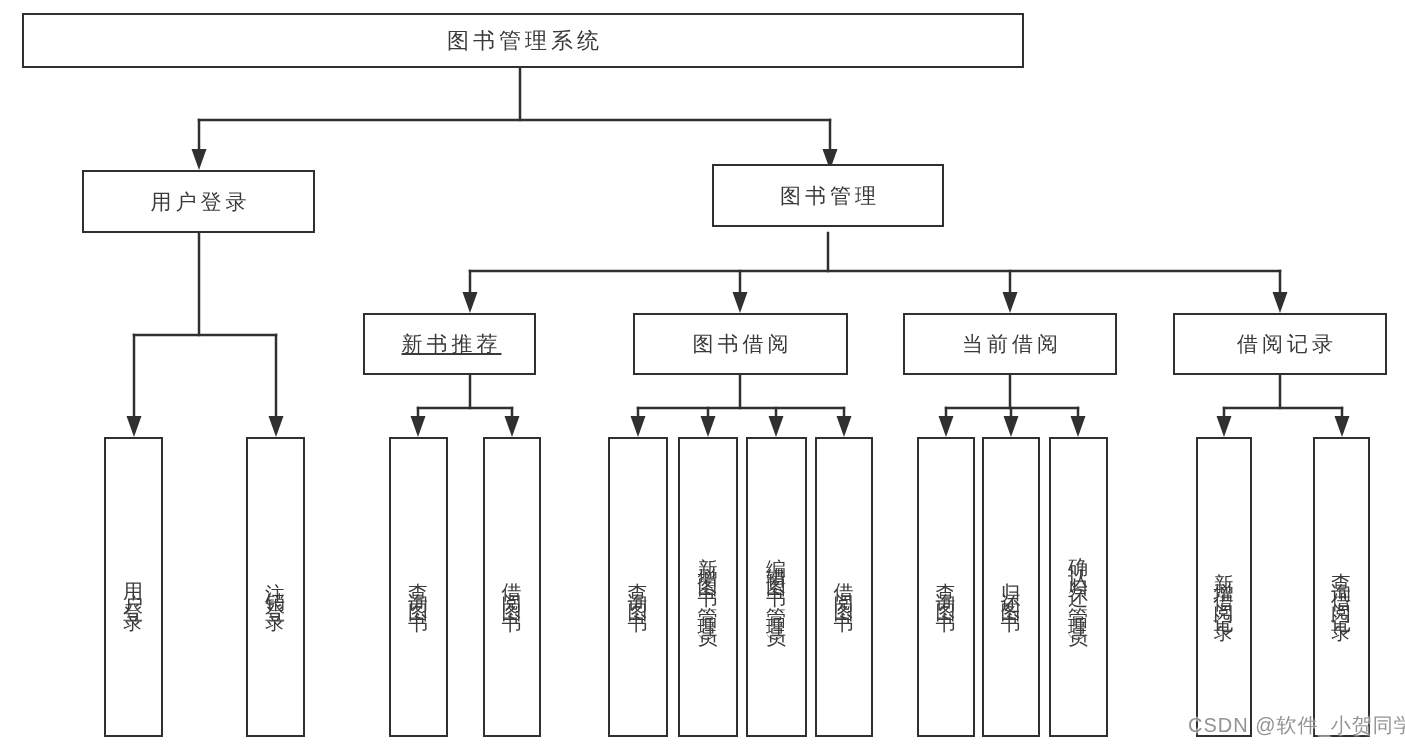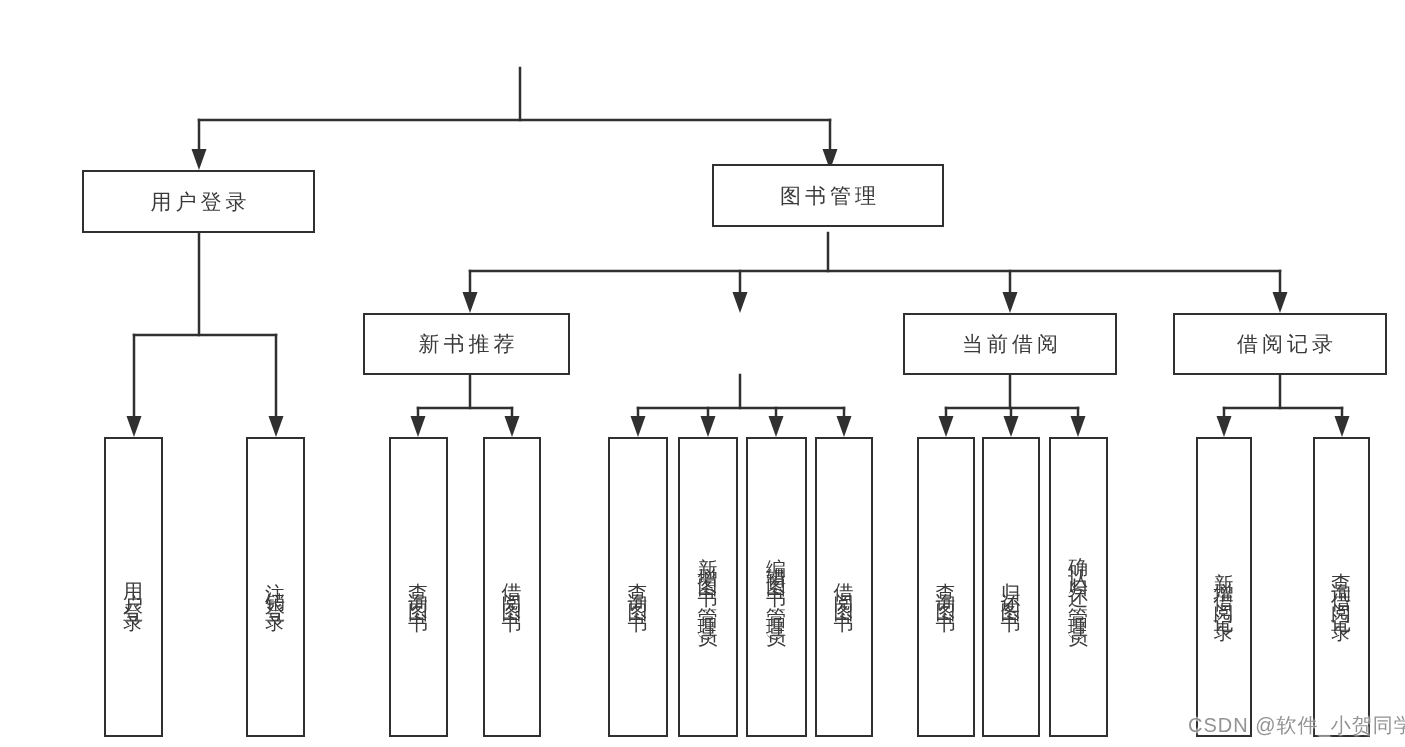--- a/index.html
+++ b/index.html
@@ -112,30 +112,36 @@
       <polygon points="768.5,416 783.5,416 776,437"></polygon>
       <polygon points="836.5,416 851.5,416 844,437"></polygon>
       <polygon points="938.5,416 953.5,416 946,437"></polygon>
       <polygon points="1003.5,416 1018.5,416 1011,437"></polygon>
       <polygon points="1070.5,416 1085.5,416 1078,437"></polygon>
       <polygon points="1216.5,416 1231.5,416 1224,437"></polygon>
       <polygon points="1334.5,416 1349.5,416 1342,437"></polygon>
     </g>
   </svg>
 
+  <div class="box h root" style="left:22px;top:13px;width:1002px;height:55px;">
+    <span>图书管理系统</span>
+  </div>
 
   <div class="box h" style="left:82px;top:170px;width:233px;height:63px;">
     <span>用户登录</span>
   </div>
   <div class="box h" style="left:712px;top:164px;width:232px;height:63px;">
     <span>图书管理</span>
   </div>
 
-  <div class="box h" style="left:363px;top:313px;width:207px;height:62px;">
+  <div class="box h" style="left:363px;top:313px;width:173px;height:62px;text-decoration:underline;">
     <span>新书推荐</span>
+  </div>
+  <div class="box h" style="left:633px;top:313px;width:215px;height:62px;">
+    <span>图书借阅</span>
   </div>
   <div class="box h" style="left:903px;top:313px;width:214px;height:62px;">
     <span>当前借阅</span>
   </div>
   <div class="box h" style="left:1173px;top:313px;width:214px;height:62px;padding-left:10px;">
     <span>借阅记录</span>
   </div>
 
   <div class="box v" style="left:104px;top:437px;width:59px;height:300px;">
     <span>用户登录</span>

